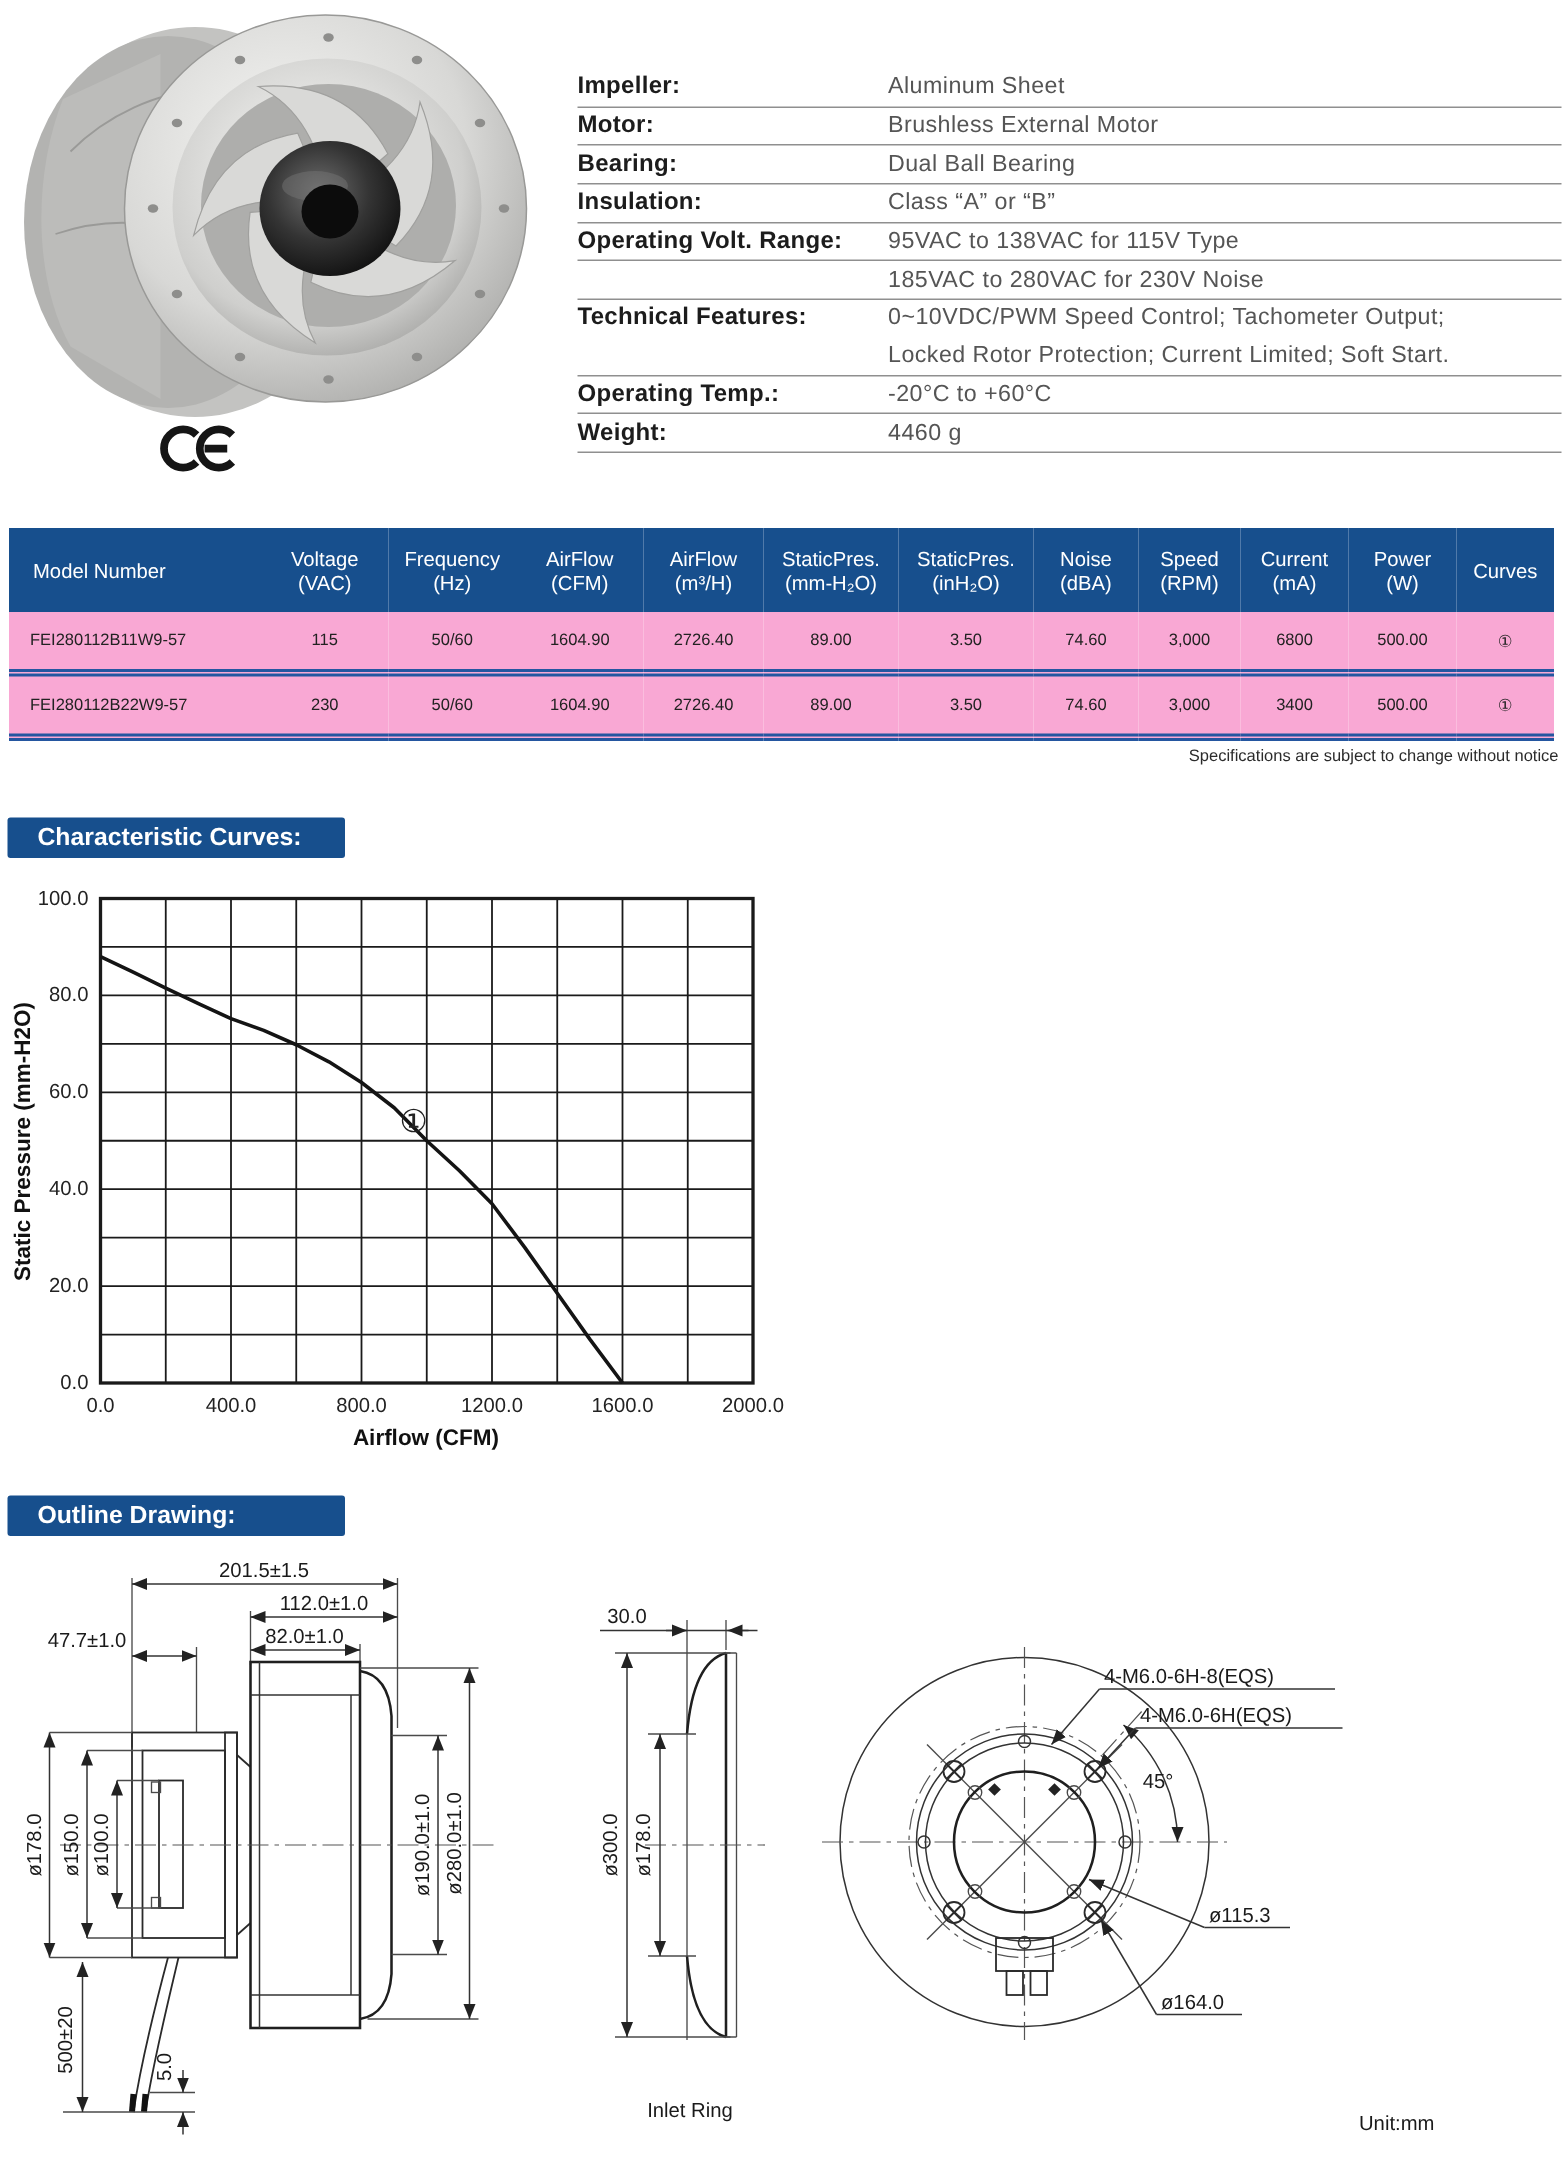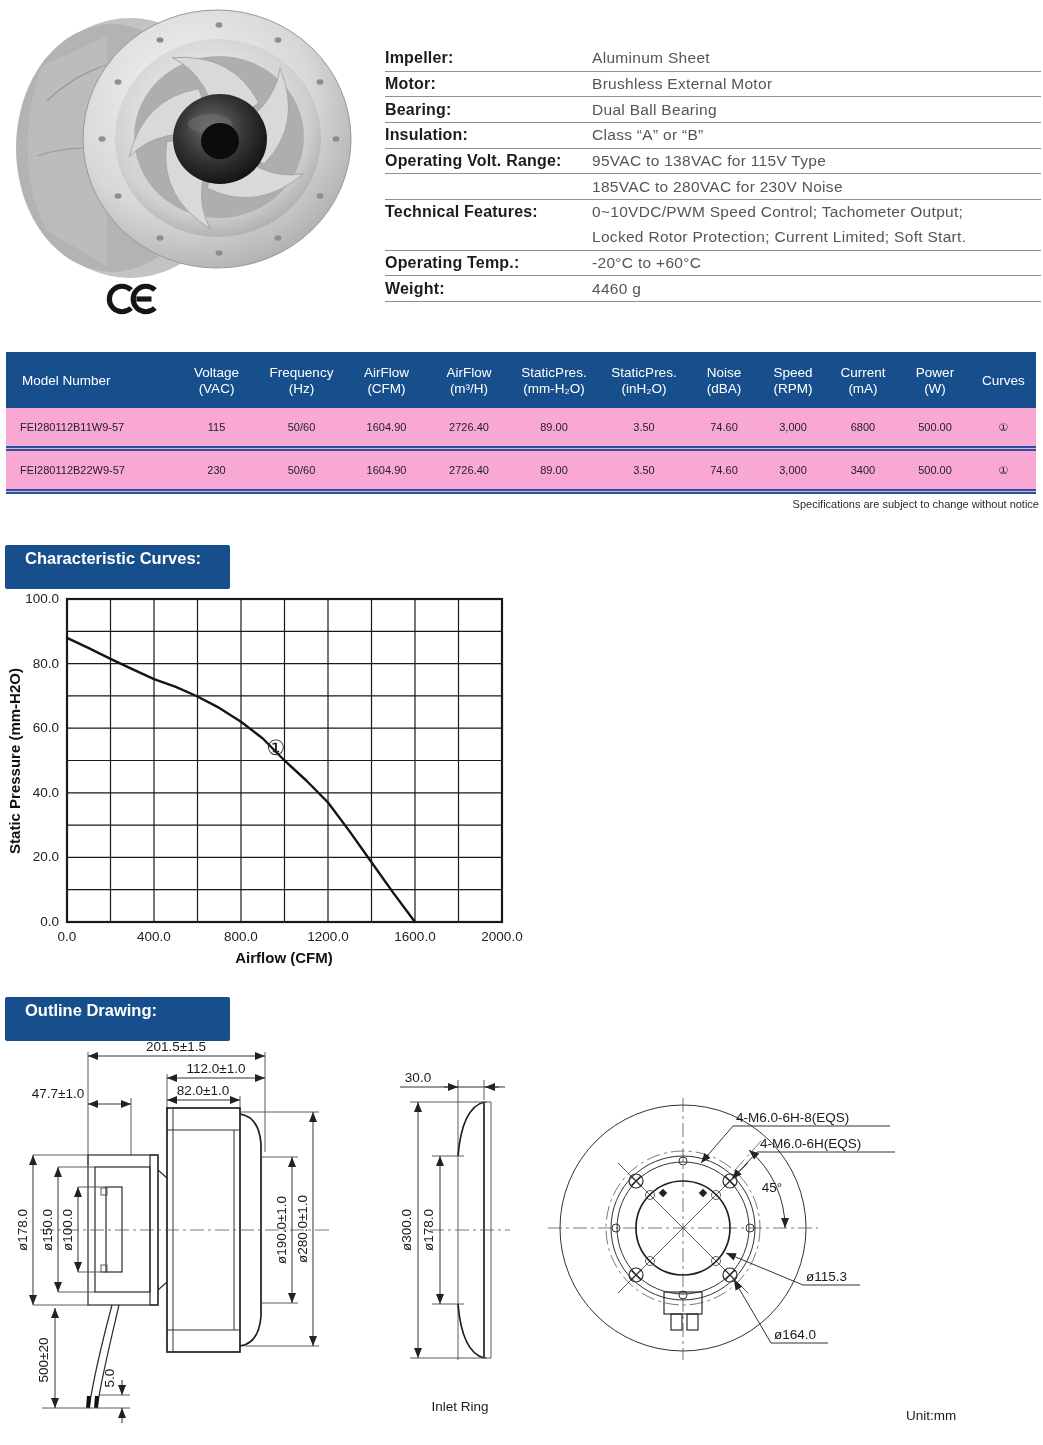--- a/index.html
+++ b/index.html
@@ -25,21 +25,21 @@
   .mtable thead th .h2{line-height:16px;}
   .mtable thead th.col-model{text-align:left;padding-left:16px;}
   .mtable td{font-size:11px;color:#222;text-align:center;height:36px;
       border-bottom:5px double #2456A0;background:#f9a8d4;}
   .mtable td.cell-model{text-align:left;padding-left:14px;}
   .curve-glyph{font-size:15px;}
 
   .note{position:absolute;right:4px;top:498px;font-size:11px;color:#2b2b2b;}
 
   
-  .heading{position:absolute;left:5px;width:205px;height:44px;background:#174F8D;color:#fff;
+  .heading{position:absolute;left:5px;width:205px;height:27px;background:#174F8D;color:#fff;
       font-size:16.5px;font-weight:bold;line-height:27px;padding-left:20px;border-radius:2px;}
   .h-curves{top:545px;}
   .h-outline{top:997px;}
 
   
   #chart-svg{position:absolute;left:0;top:575px;}
   #chart-svg text{font-family:"Liberation Sans",sans-serif;}
   .cgrid{stroke:#1a1a1a;stroke-width:1.2;}
   .cborder{fill:none;stroke:#1a1a1a;stroke-width:2.2;}
   .ctick{font-size:13.5px;fill:#222;}

